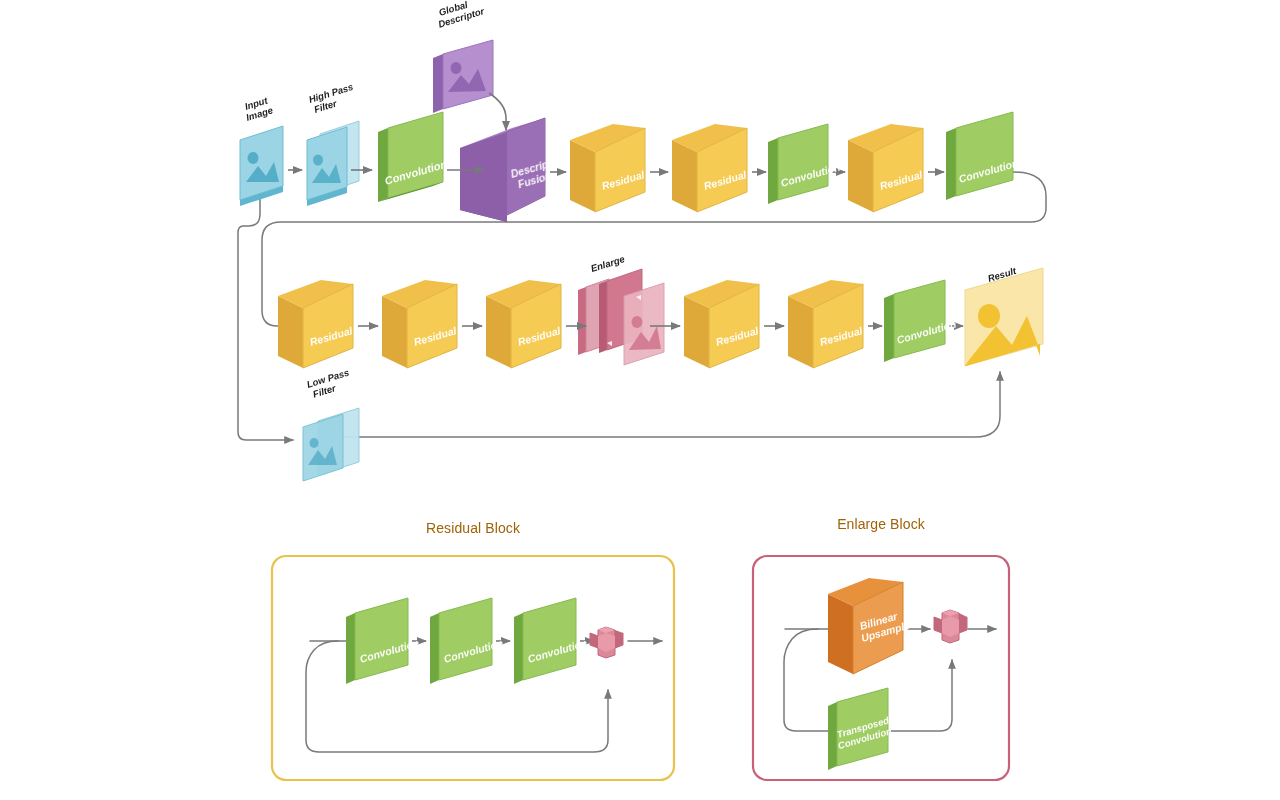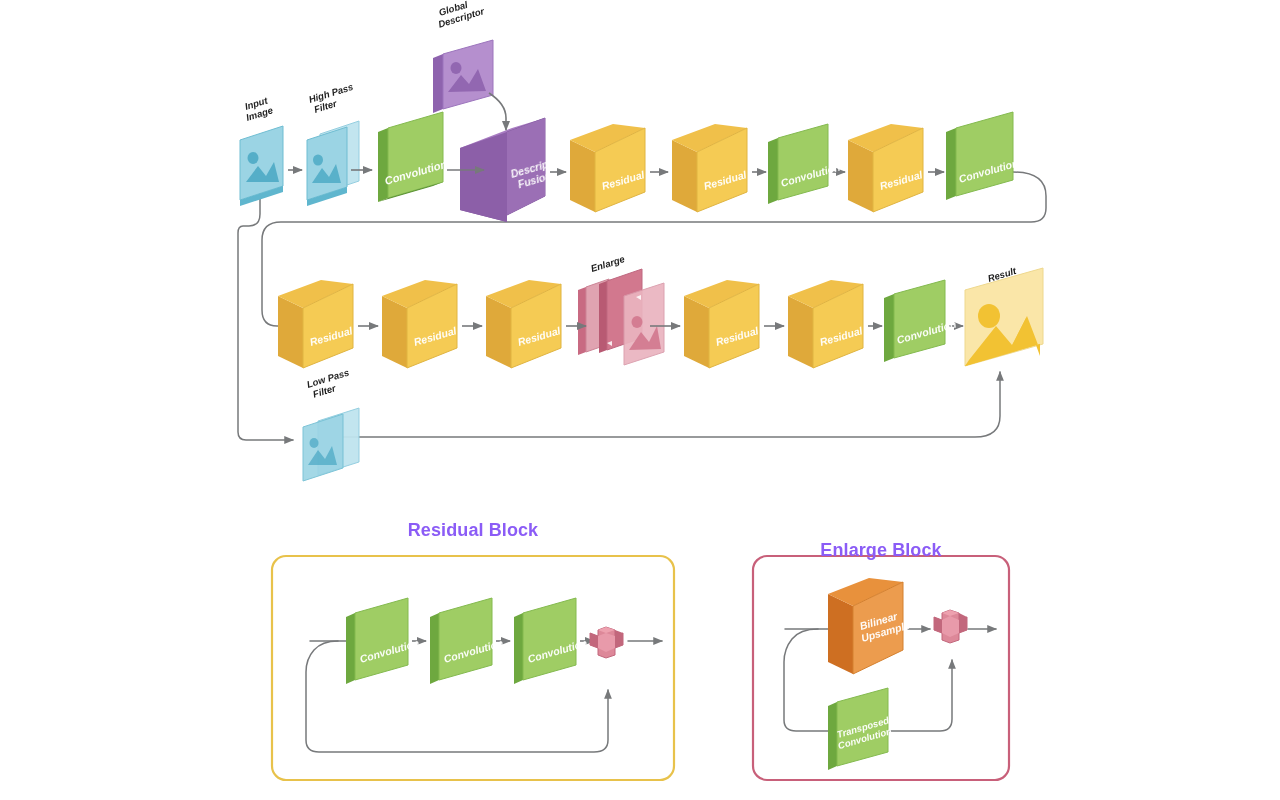--- a/index.html
+++ b/index.html
@@ -1,21 +1,21 @@
 <!DOCTYPE html>
 <html><head>
 <meta charset="utf-8">
 <title>Network Architecture Diagram</title>
 <style>
   html,body{margin:0;padding:0;background:#ffffff;}
   body{width:1280px;height:800px;overflow:hidden;
        font-family:"Liberation Sans","DejaVu Sans",sans-serif;color:#2b2b2b;}
   #stage{position:relative;width:1280px;height:800px;}
   svg.layer{position:absolute;left:0;top:0;width:1280px;height:800px;}
-  .panel-title{position:absolute;font-size:18px;font-weight:700;color:#8b5cf6;
+  .panel-title{position:absolute;font-size:14px;font-weight:400;color:#a16207;
                text-align:center;white-space:nowrap;letter-spacing:.1px;}
 </style>
 </head>
 <body>
 
 <div id="stage">
 
   <svg class="layer" viewBox="0 0 1280 800">
     <defs>
       <marker id="ah" viewBox="0 0 10 10" refX="9" refY="5" markerWidth="6.5" markerHeight="6.5" orient="auto-start-reverse">
@@ -297,15 +297,15 @@
         <text x="0" y="0">Low Pass</text>
         <text x="3" y="11">Filter</text>
       </g>
       <g transform="translate(989,282) rotate(-17)">
         <text x="0" y="0">Result</text>
       </g>
     </g>
   </svg>
 
   <div class="panel-title" style="left:272px;top:520px;width:402px;">Residual Block</div>
-  <div class="panel-title" style="left:753px;top:540px;width:256px;">Enlarge Block</div>
+  <div class="panel-title" style="left:753px;top:516px;width:256px;">Enlarge Block</div>
 
 </div>
 
 </body></html>

